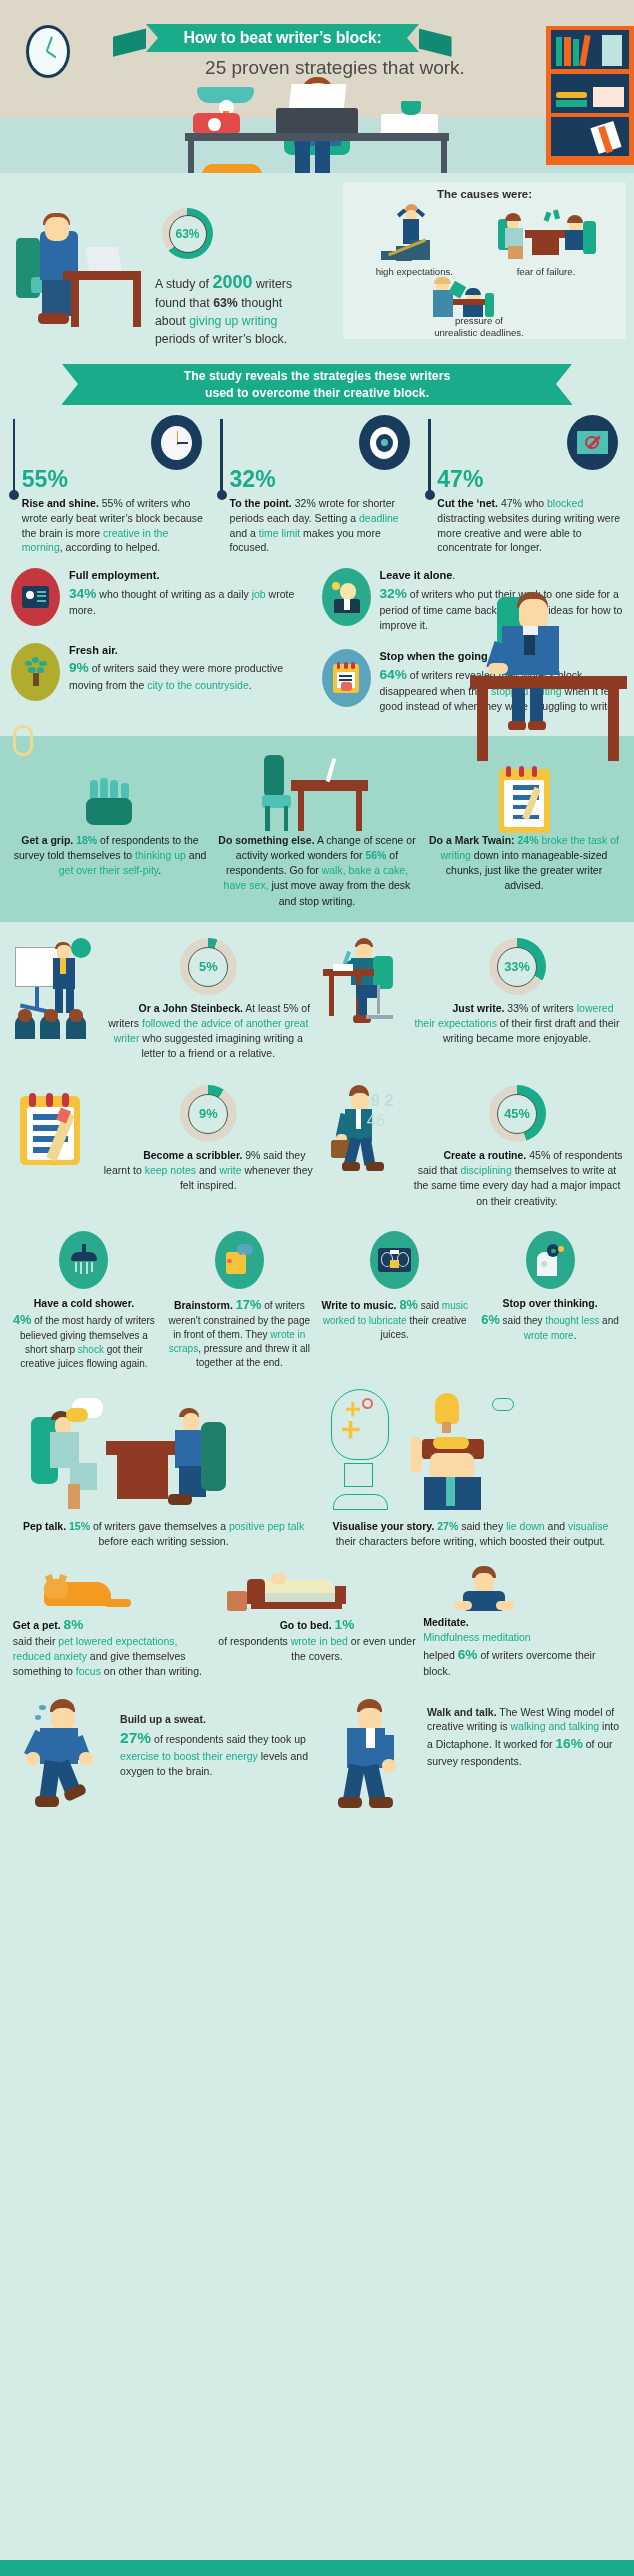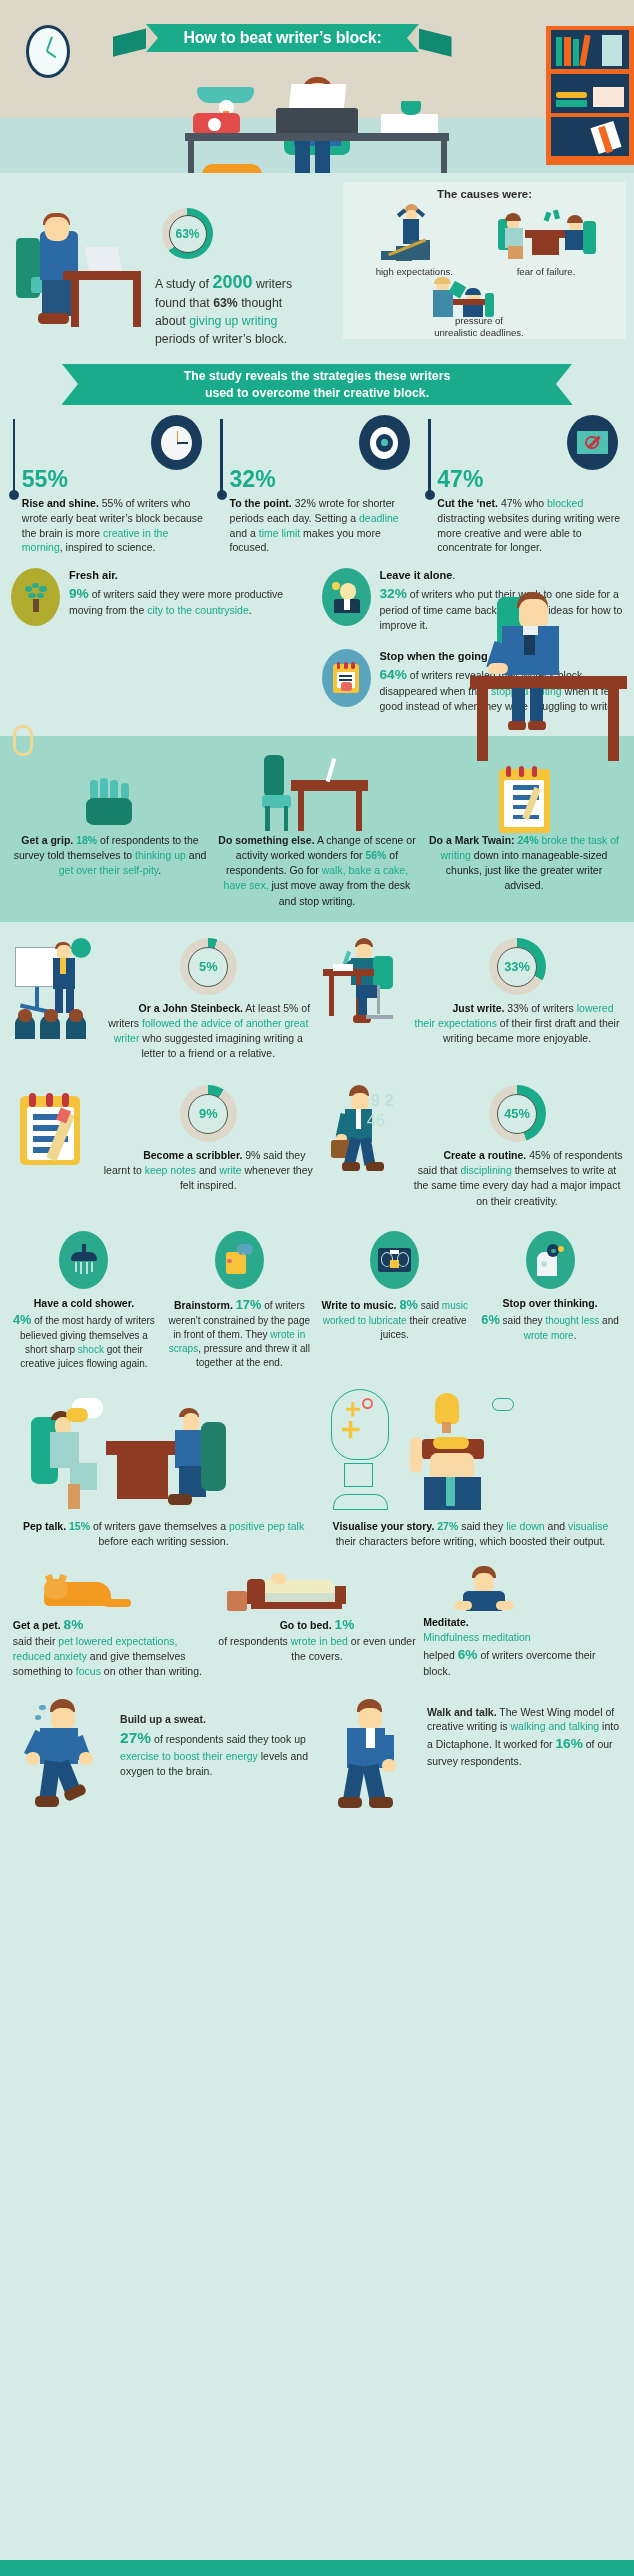--- a/index.html
+++ b/index.html
@@ -249,20 +249,21 @@
     <div class="hero-floor"></div>
 
     <div class="clock"></div>
 
     <div class="ribbon-wing l"></div>
     <div class="ribbon-wing r"></div>
     <div class="ribbon">How to beat writer’s block:</div>
     <div class="ribbon-notch l"></div>
     <div class="ribbon-notch r"></div>
 
+    <div class="hero-sub">25 proven strategies that work.</div>
 
     <div class="art">
       <div class="chair-back" style="position:absolute;left:284px;top:108px;width:66px;height:47px;background:#1aab8b;border-radius:7.3px;"></div>
       <div class="desk-person">
         <div class="dp-hair"></div>
           <div class="dp-head"></div>
         <div class="dp-body"></div>
           <div class="dp-shirt"></div>
       </div>
       <div class="tw-paper"></div>
@@ -394,21 +395,21 @@
     <div class="col3">
       <div class="pin"></div>
       <div class="badge-icon">
         <div style="width:35px;height:38px;border-radius:50%;background:#f5f7f8;border:2.7px solid #1a3c5c;position:relative;">
           <div style="position:absolute;left:15.5px;top:5.5px;width:1.8px;height:13.7px;background:#f0912e;"></div>
           <div style="position:absolute;left:15.5px;top:16.4px;width:11px;height:1.8px;background:#1a3c5c;"></div>
         </div>
       </div>
       <div class="bigpct">55%</div>
       <div class="stat-body">
-        <b>Rise and shine.</b><span> 55% of writers who wrote early beat writer’s block because the brain is more </span><span class="teal">creative in the morning</span><span>, inspired to science.</span>
+        <b>Rise and shine.</b><span> 55% of writers who wrote early beat writer’s block because the brain is more </span><span class="teal">creative in the morning</span><span>, according to helped.</span>
       </div>
     </div>
 
     <div class="col3">
       <div class="pin"></div>
       <div class="badge-icon">
         <div style="width:36px;height:40px;border-radius:50%;background:#fff;border:4.6px solid #1a3c5c;position:relative;display:flex;align-items:center;justify-content:center;">
           <div style="width:16.4px;height:18px;border-radius:50%;background:#1a3c5c;display:flex;align-items:center;justify-content:center;">
             <div style="width:6.4px;height:7.3px;border-radius:50%;background:#4fc1b4;"></div>
           </div>
@@ -450,20 +451,34 @@
       <div style="position:absolute;left:11px;top:100px;width:11px;height:73px;background:#8f3a22;"></div>
       <div style="position:absolute;left:142px;top:100px;width:11px;height:73px;background:#8f3a22;"></div>
       <div style="position:absolute;left:46px;top:100px;width:12.8px;height:36px;background:#1d4f7d;"></div>
       <div style="position:absolute;left:64px;top:100px;width:12.8px;height:36px;background:#1d4f7d;"></div>
       <div style="position:absolute;left:42px;top:133px;width:18px;height:9px;background:#8f3a22;border-radius:3.6px;"></div>
       <div style="position:absolute;left:62px;top:133px;width:18px;height:9px;background:#8f3a22;border-radius:3.6px;"></div>
     </div>
 
     <div class="two-col">
       <div>
+        <div class="item2">
+          <div class="circ" style="background:#c4373f;">
+            <div style="width:27px;height:22px;background:#1a3c5c;border-radius:2.7px;position:relative;">
+              <div style="position:absolute;left:3.6px;top:4.6px;width:8.2px;height:8.2px;background:#fff;border-radius:50%;"></div>
+              <div style="position:absolute;left:14.6px;top:4.6px;width:9px;height:1.8px;background:#4fc1b4;"></div>
+              <div style="position:absolute;left:14.6px;top:9px;width:9px;height:1.8px;background:#4fc1b4;"></div>
+              <div style="position:absolute;left:14.6px;top:13.7px;width:9px;height:1.8px;background:#4fc1b4;"></div>
+            </div>
+          </div>
+          <div class="it-txt">
+            <span class="hd">Full employment.</span><br>
+            <span class="pc">34%</span><span> who thought of writing as a daily </span><span class="teal">job</span><span> wrote more.</span>
+          </div>
+        </div>
 
         <div class="item2">
           <div class="circ" style="background:#b2ac2e;">
             <div style="position:relative;width:27px;height:29px;">
               <div style="position:absolute;left:11px;bottom:0;width:5.5px;height:12.8px;background:#6b4a2b;"></div>
               <div style="position:absolute;left:2.7px;top:0;width:22px;height:18px;">
                 <span style="position:absolute;left:0;top:3.6px;width:7.3px;height:5.5px;background:#2aa98c;border-radius:50%;"></span>
                 <span style="position:absolute;left:7.3px;top:0;width:7.3px;height:5.5px;background:#2aa98c;border-radius:50%;"></span>
                 <span style="position:absolute;left:14.6px;top:3.6px;width:7.3px;height:5.5px;background:#2aa98c;border-radius:50%;"></span>
                 <span style="position:absolute;left:3.6px;top:10px;width:7.3px;height:5.5px;background:#2aa98c;border-radius:50%;"></span>

